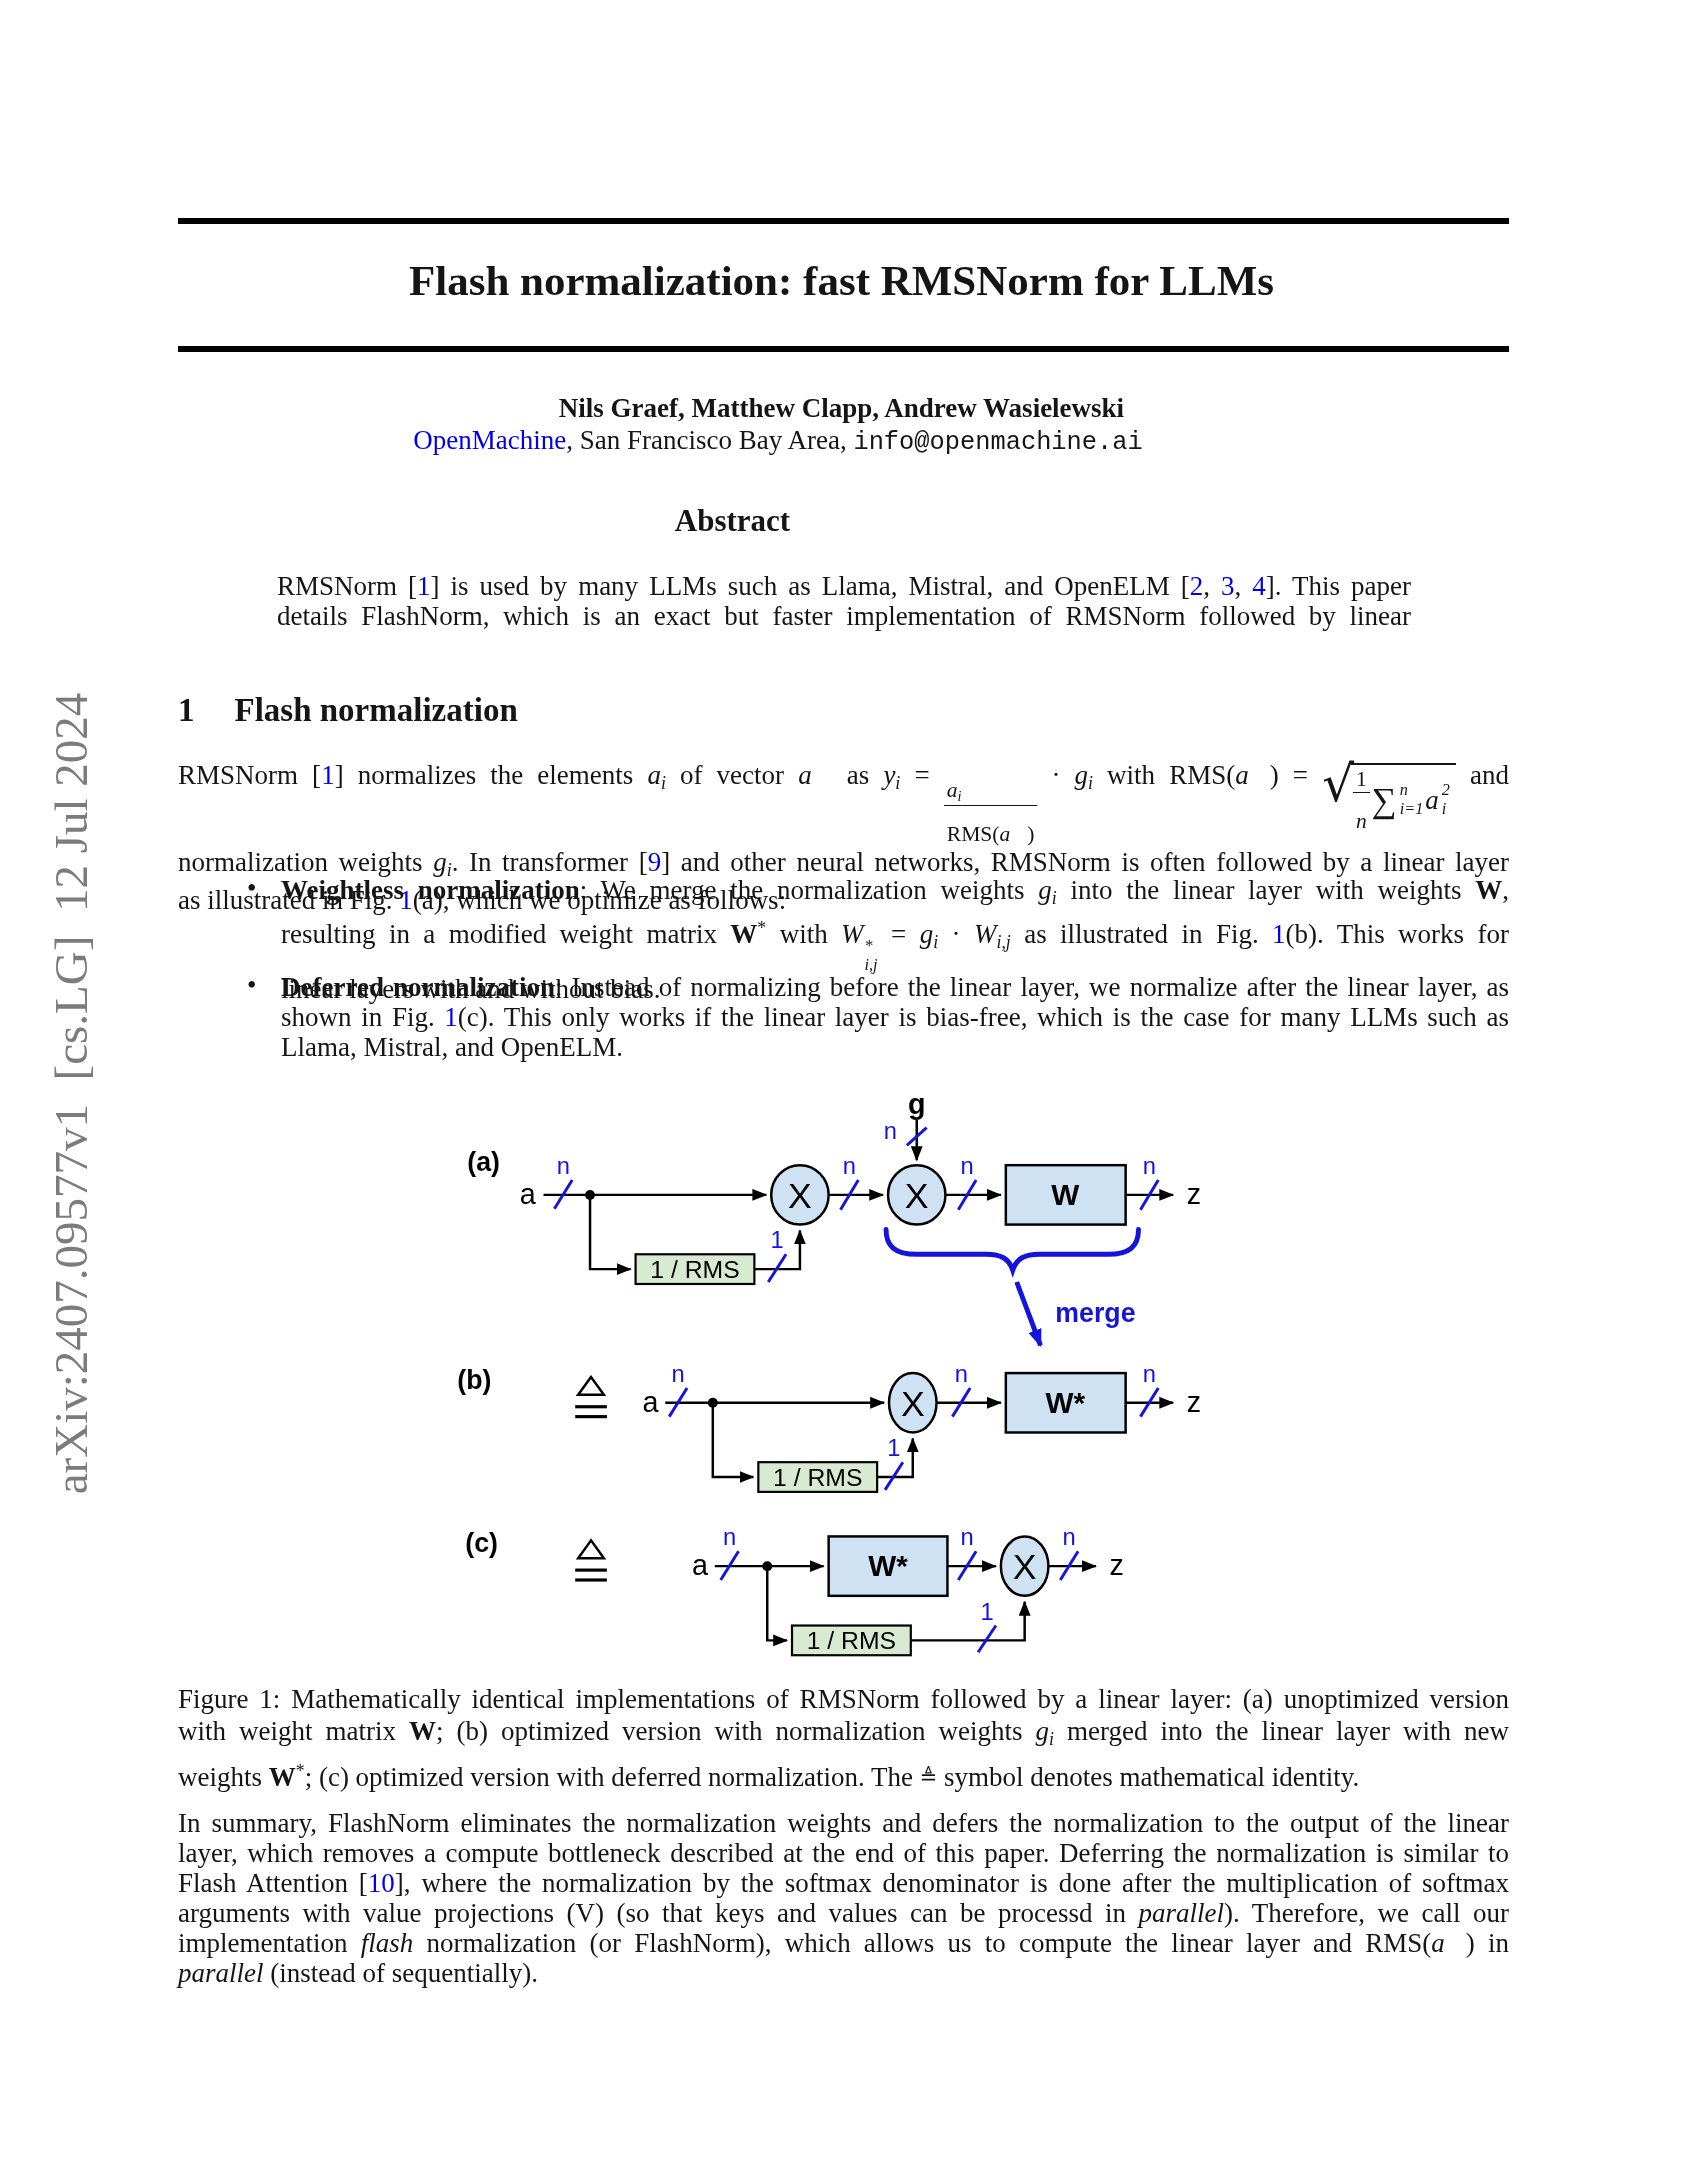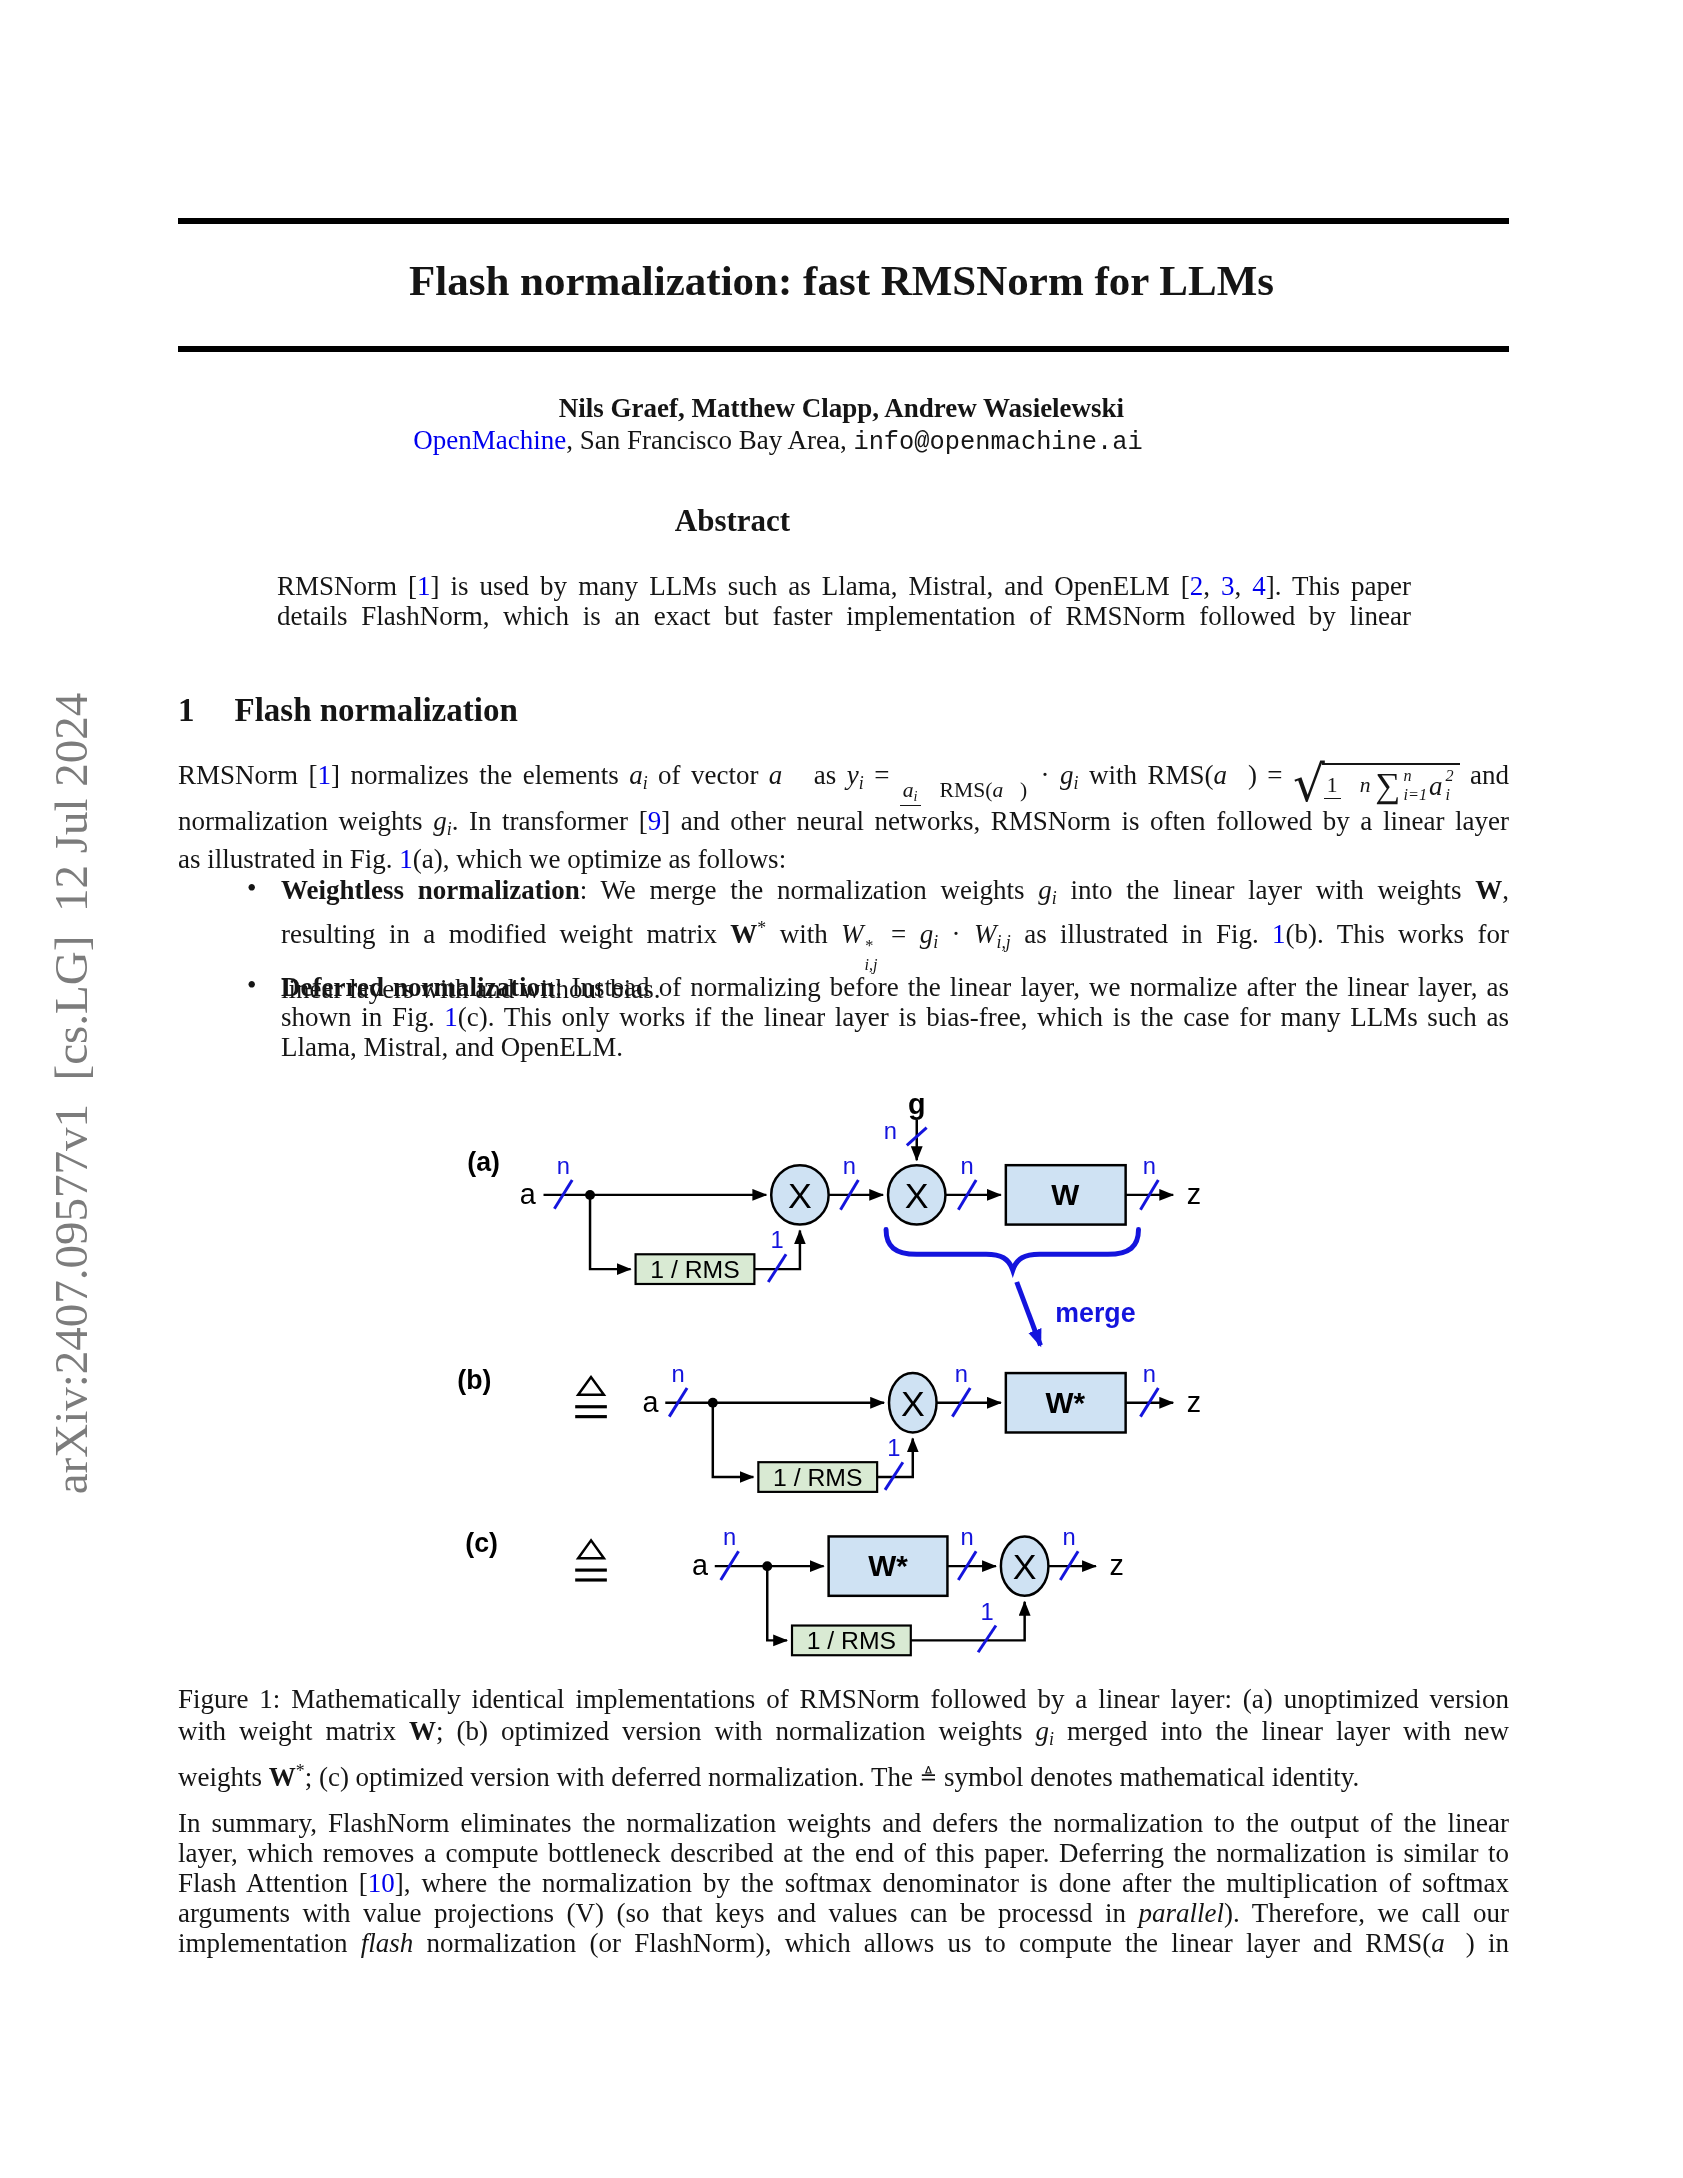--- a/index.html
+++ b/index.html
@@ -37,21 +37,21 @@
   .s-l{color:#0000ee;}
   .s-b{font-weight:700;}
   .s-i{font-style:italic;}
   .s-m{font-family:"Liberation Mono","DejaVu Sans Mono",monospace;font-size:0.94em;}
   .s-mi{font-style:italic;}
   .s-mb{font-weight:700;}
   .s-sb{font-size:0.66em;font-style:italic;vertical-align:-0.28em;}
   .s-sp{font-size:0.66em;vertical-align:0.5em;}
   .s-bg{font-size:1.3em;line-height:1;}
   .s-tq{font-family:"DejaVu Sans",sans-serif;font-size:0.78em;vertical-align:0.1em;}
-  .frac{display:inline-flex;flex-direction:row;text-align:center;vertical-align:-0.62em;
+  .frac{display:inline-flex;flex-direction:column;text-align:center;vertical-align:-0.62em;
         font-size:0.8em;line-height:1.15;gap:16px;}
   .frac .fn{border-bottom:1.6px solid currentColor;padding:0 3px;display:block;}
   .frac .fd{padding:0 3px;display:block;}
   .stk{display:inline-flex;flex-direction:column;justify-content:center;vertical-align:-0.5em;
        font-size:0.6em;line-height:1.15;font-style:italic;text-align:left;padding-left:1px;}
   .sqrt{display:inline-flex;align-items:center;vertical-align:-0.62em;}
   .sqrt .rad{font-size:1.85em;line-height:0.85;font-family:"DejaVu Sans",sans-serif;align-self:flex-start;}
   .sqrt .rbar{display:inline-flex;align-items:center;border-top:2.2px solid currentColor;
               padding:2px 4px 0 2px;margin-left:-3px;}
   .sqrt .rbar > *{margin-right:2px;}
@@ -281,16 +281,17 @@
     <div class="ln jl"><span class="s-p">with weight matrix </span><span class="s-mb">W</span><span class="s-p">; (b) optimized version with normalization weights </span><span class="s-mi">g</span><span class="s-sb">i</span><span class="s-p"> merged into the linear layer with new</span></div>
     <div class="ln ll"><span class="s-p">weights </span><span class="s-mb">W</span><span class="s-sp">*</span><span class="s-p">; (c) optimized version with deferred normalization. The </span><span class="s-tq">≜</span><span class="s-p"> symbol denotes mathematical identity.</span></div>
   </div>
 
   <div class="block para2">
     <div class="ln jl"><span class="s-p">In summary, FlashNorm eliminates the normalization weights and defers the normalization to the output of the linear</span></div>
     <div class="ln jl"><span class="s-p">layer, which removes a compute bottleneck described at the end of this paper. Deferring the normalization is similar to</span></div>
     <div class="ln jl"><span class="s-p">Flash Attention [</span><span class="s-l">10</span><span class="s-p">], where the normalization by the softmax denominator is done after the multiplication of softmax</span></div>
     <div class="ln jl"><span class="s-p">arguments with value projections (V) (so that keys and values can be processd in </span><span class="s-i">parallel</span><span class="s-p">). Therefore, we call our</span></div>
     <div class="ln jl"><span class="s-p">implementation </span><span class="s-i">flash</span><span class="s-p"> normalization (or FlashNorm), which allows us to compute the linear layer and RMS(</span><span class="s-mi">a⃗</span><span class="s-p">) in</span></div>
+    <div class="ln ll"><span class="s-i">parallel</span><span class="s-p"> (instead of sequentially).</span></div>
   </div>
 
 </div>
 
 
 </body></html>

